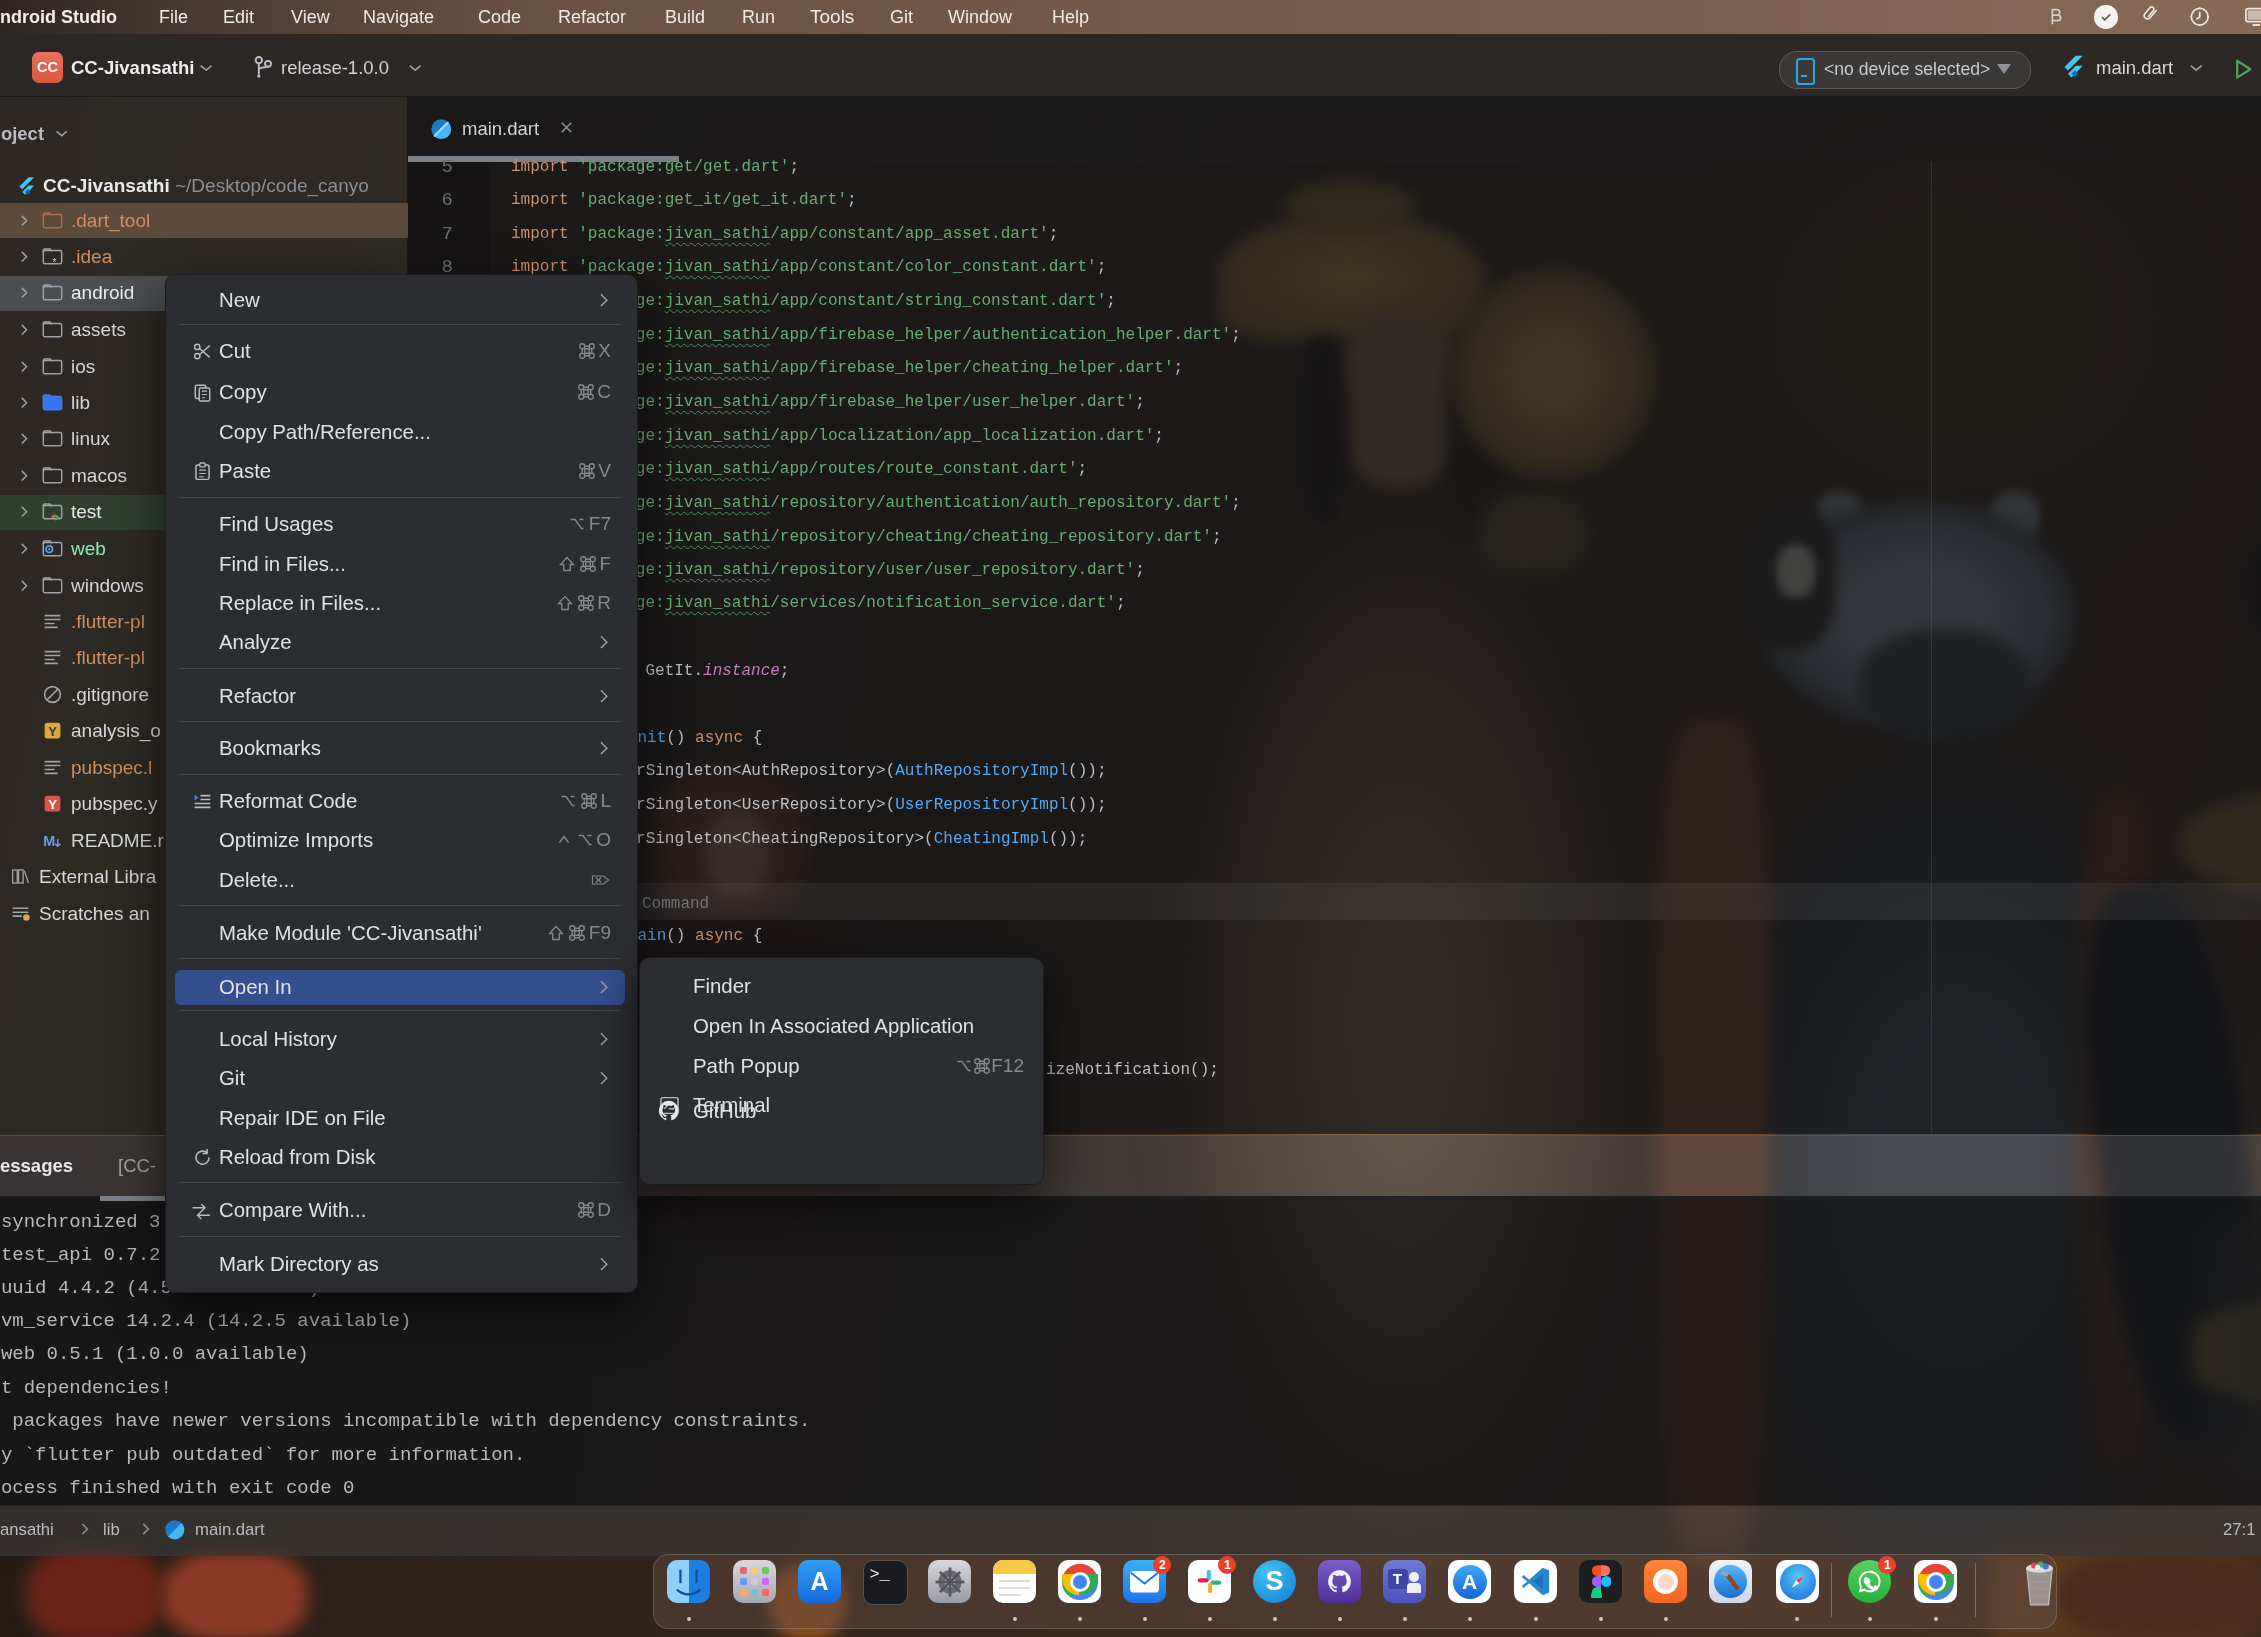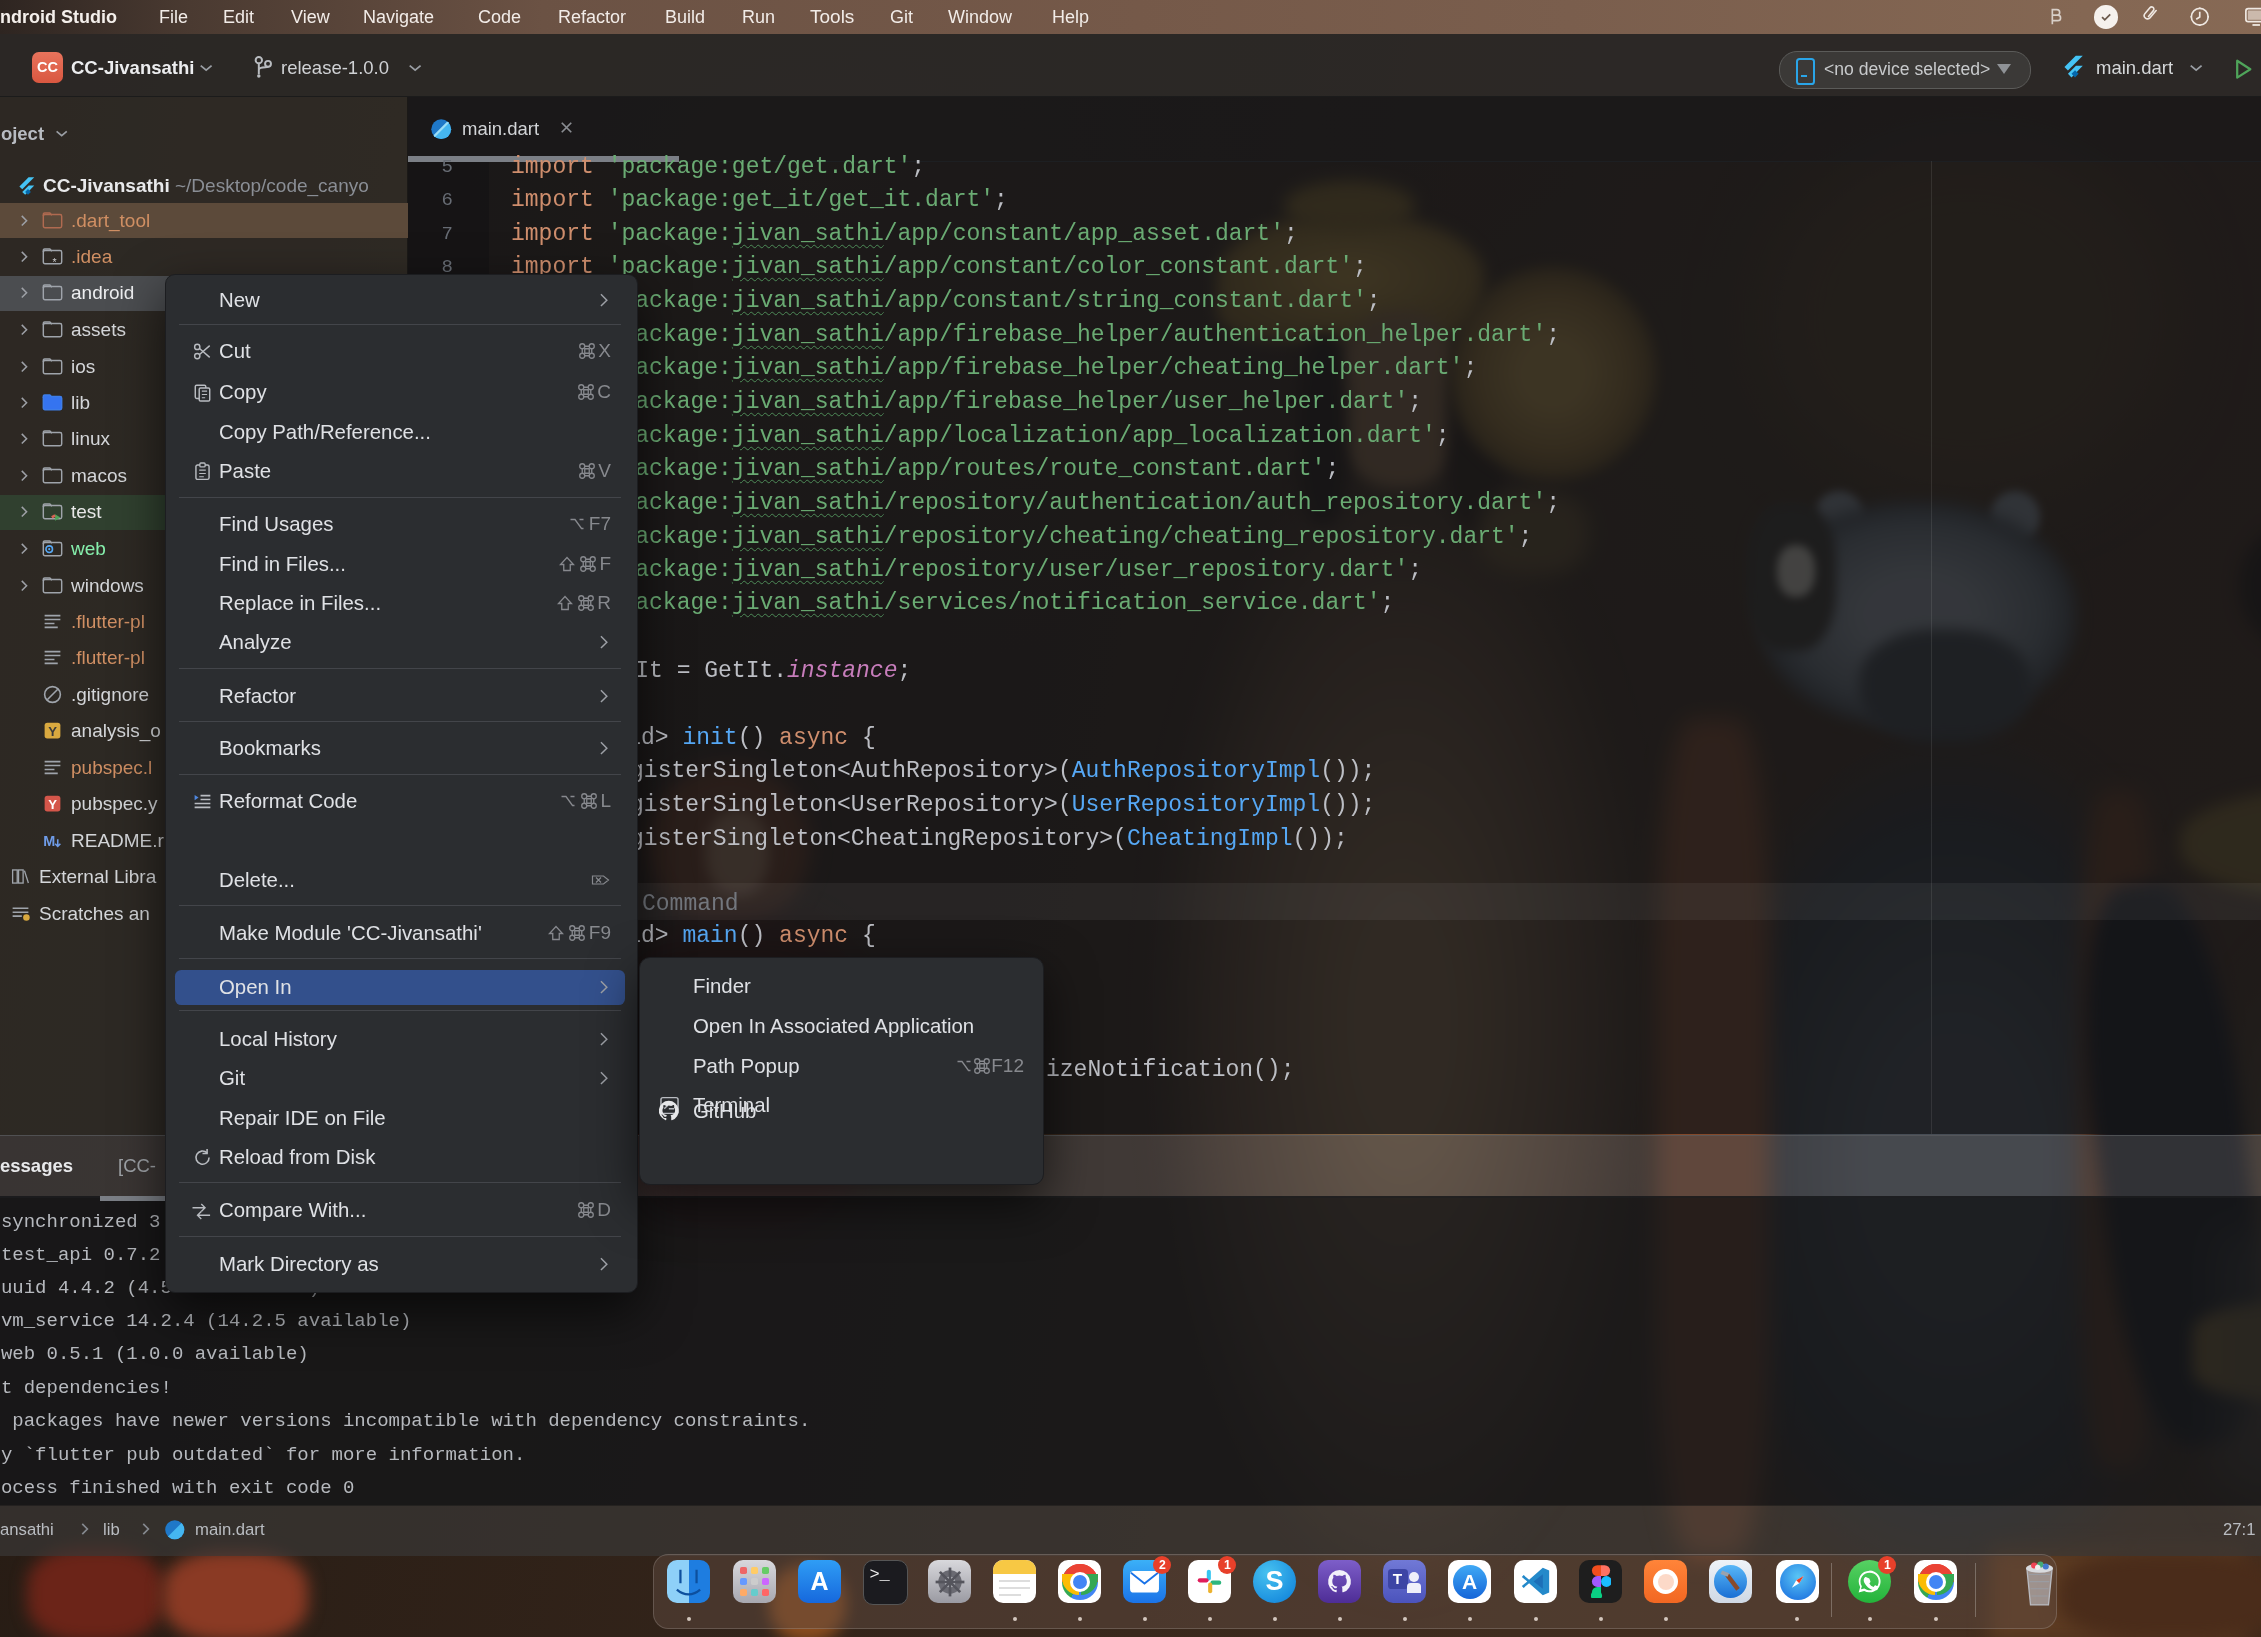--- a/index.html
+++ b/index.html
@@ -4,21 +4,21 @@
 <style>
   html,body{margin:0;padding:0;background:#120c09;}
   #page{position:relative;width:2708px;height:1637px;overflow:hidden;font-family:"Liberation Sans",sans-serif;}
   .abs{position:absolute;}
   .mono{font-family:"Liberation Mono",monospace;}
   #wall{position:absolute;inset:0;background:
     radial-gradient(678px 497px at 66% 24%, #41301f 0%, rgba(65,48,31,0) 60%),
     radial-gradient(1085px 724px at 30% 10%, #3a2a1e 0%, rgba(58,42,30,0) 70%),
     linear-gradient(100deg, #241a13 0%, #33241a 35%, #3f2c1e 60%, #452e1e 80%, #371f13 100%);}
   .wsh{position:absolute;}
-  .cl{position:absolute;z-index:5;left:511px;height:33px;line-height:33px;font-family:"Liberation Mono",monospace;font-size:23px;color:#BCBEC4;white-space:pre;}
+  .cl{position:absolute;z-index:5;left:511px;height:33px;line-height:33px;font-family:"Liberation Mono",monospace;font-size:16px;color:#BCBEC4;white-space:pre;}
   .kw{color:#CF8E6D;} .str{color:#6AAB73;} .fn{color:#56A8F5;} .pink{color:#C77DBB;font-style:italic;} .gry{color:#60646B;}
   .wavy{text-decoration:underline wavy #4d8a57 0.9px;text-underline-offset:3.6px;}
   .tl{position:absolute;z-index:5;left:0.9px;height:33px;line-height:33px;font-family:"Liberation Mono",monospace;font-size:19px;color:#B6B9BE;white-space:pre;}
   .trow{position:absolute;left:0;width:408px;height:35px;}
   .tlabel{position:absolute;top:0;height:46px;line-height:35px;font-size:19px;color:#D4D6D9;white-space:nowrap;}
   .mrow{position:absolute;z-index:42;left:170px;width:460px;height:40px;}
   .mlabel{position:absolute;left:49px;top:0;height:40px;line-height:40px;font-size:20.4px;color:#DFE1E5;white-space:nowrap;}
   .mshort{position:absolute;right:19px;top:0;height:40px;line-height:40px;font-size:19px;color:#87898E;display:flex;align-items:center;gap:2.7px;}
   .msep{position:absolute;z-index:42;left:179px;width:442px;height:0.9px;background:#43454A;}
   .marr{position:absolute;right:20px;top:11.8px;width:11.8px;height:16.3px;}
@@ -565,20 +565,32 @@
         <svg width="18" height="18" viewBox="0 0 36 36">
           <g fill="none" stroke="#87898E" stroke-width="2.6">
             <circle cx="8.5" cy="8.5" r="5"></circle>
             <circle cx="27.5" cy="8.5" r="5"></circle>
             <circle cx="8.5" cy="27.5" r="5"></circle>
             <circle cx="27.5" cy="27.5" r="5"></circle>
             <path d="M13.5 13.5h9v9h-9zM13.5 8.5h9M13.5 27.5h9M8.5 13.5v9M27.5 13.5v9"></path>
           </g>
         </svg>
         <span>L</span>
+      </div>
+    </div>
+<div class="mrow" style="top:820px;">
+      <div class="mlabel">Optimize Imports</div>
+      <div class="mshort">
+        <svg width="18" height="18" viewBox="0 0 36 36">
+          <path d="M9 23 L18 11 L27 23" fill="none" stroke="#87898E" stroke-width="2.8"></path>
+        </svg>
+        <svg width="18" height="18" viewBox="0 0 36 36">
+          <path d="M5 9h9l13 18h4M23 9h8" fill="none" stroke="#87898E" stroke-width="2.6"></path>
+        </svg>
+        <span>O</span>
       </div>
     </div>
 <div class="mrow" style="top:860px;">
       <div class="mlabel">Delete...</div>
       <div class="mshort">
         <svg width="21" height="18" viewBox="0 0 40 36">
           <path d="M4 10 h22 l10 8 -10 8 H4 Z" fill="none" stroke="#87898E" stroke-width="2.4"></path>
           <path d="M11 13 l10 10 M21 13 l-10 10" stroke="#87898E" stroke-width="2.2"></path>
         </svg>
       </div>

